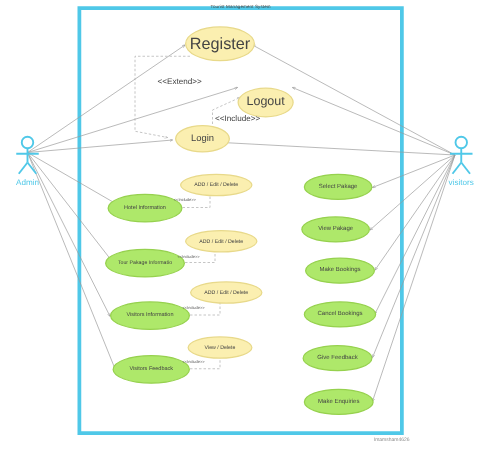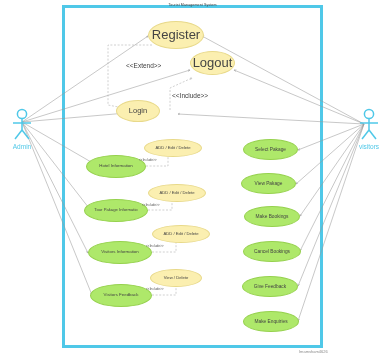--- a/index.html
+++ b/index.html
@@ -161,25 +161,25 @@
       <line x1="13" y1="22" x2="6" y2="31" stroke="#4FC8E8" stroke-width="1.5"></line>
       <line x1="13" y1="22" x2="20" y2="31" stroke="#4FC8E8" stroke-width="1.5"></line>
     </svg>
     <span class="actor-name">visitors</span>
   </div>
 
   <div class="uc yellow" style="left:148px; top:21px; width:56px; height:28px; font-size:13px;">
     <span class="uc-label">Register</span>
   </div>
 
-  <div class="uc yellow" style="left:190px; top:51px; width:45px; height:24px; font-size:13px;">
+  <div class="uc yellow" style="left:190px; top:70px; width:45px; height:24px; font-size:10px;">
     <span class="uc-label">Logout</span>
   </div>
 
-  <div class="uc yellow" style="left:116px; top:100px; width:44px; height:22px; font-size:7.5px;">
+  <div class="uc yellow" style="left:140px; top:100px; width:44px; height:22px; font-size:7.5px;">
     <span class="uc-label">Login</span>
   </div>
 
   <div class="uc green" style="left:86px; top:155px; width:60px; height:23px; font-size:4.4px;">
     <span class="uc-label">Hotel Information</span>
   </div>
 
   <div class="uc green" style="left:84px; top:199px; width:64px; height:23px; font-size:4.2px;">
     <span class="uc-label">Tour Pakage Informatio</span>
   </div>

